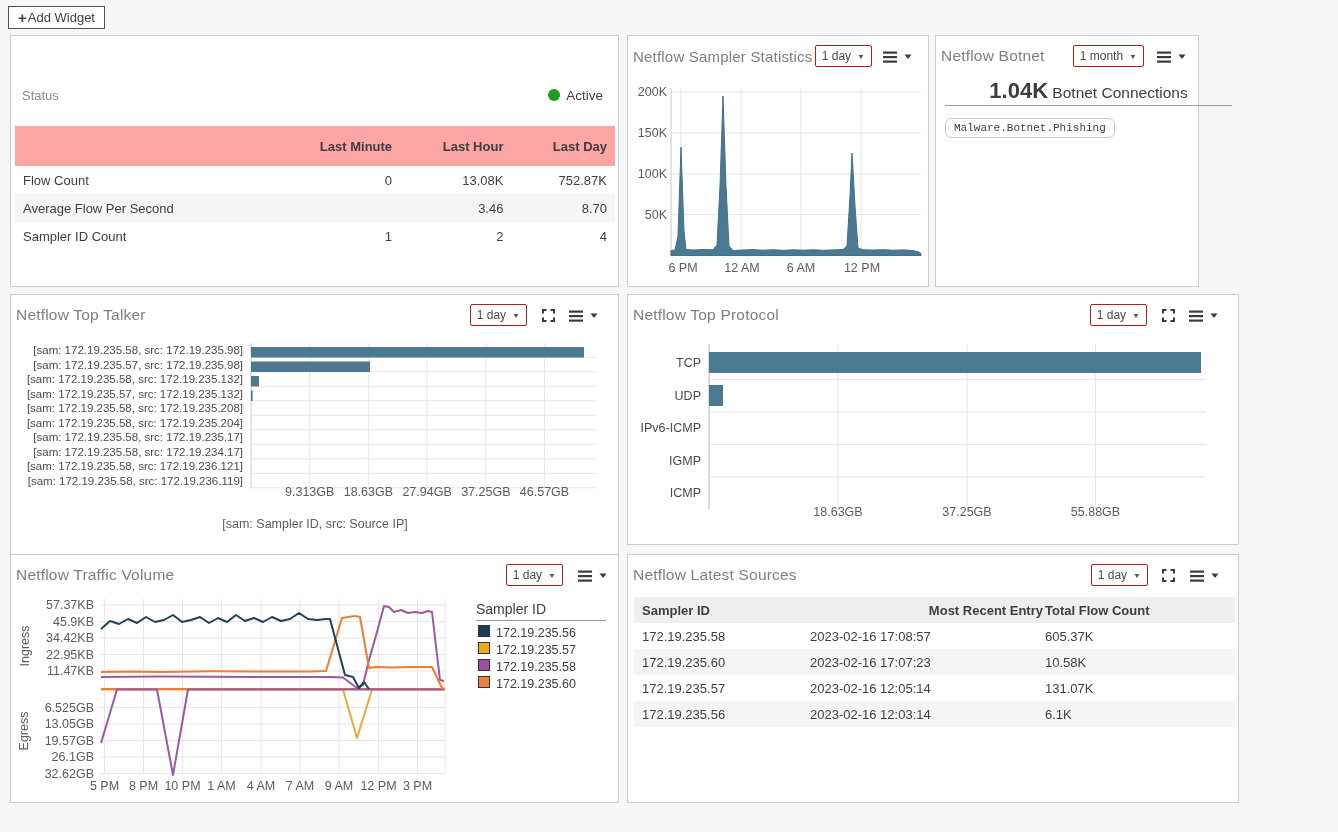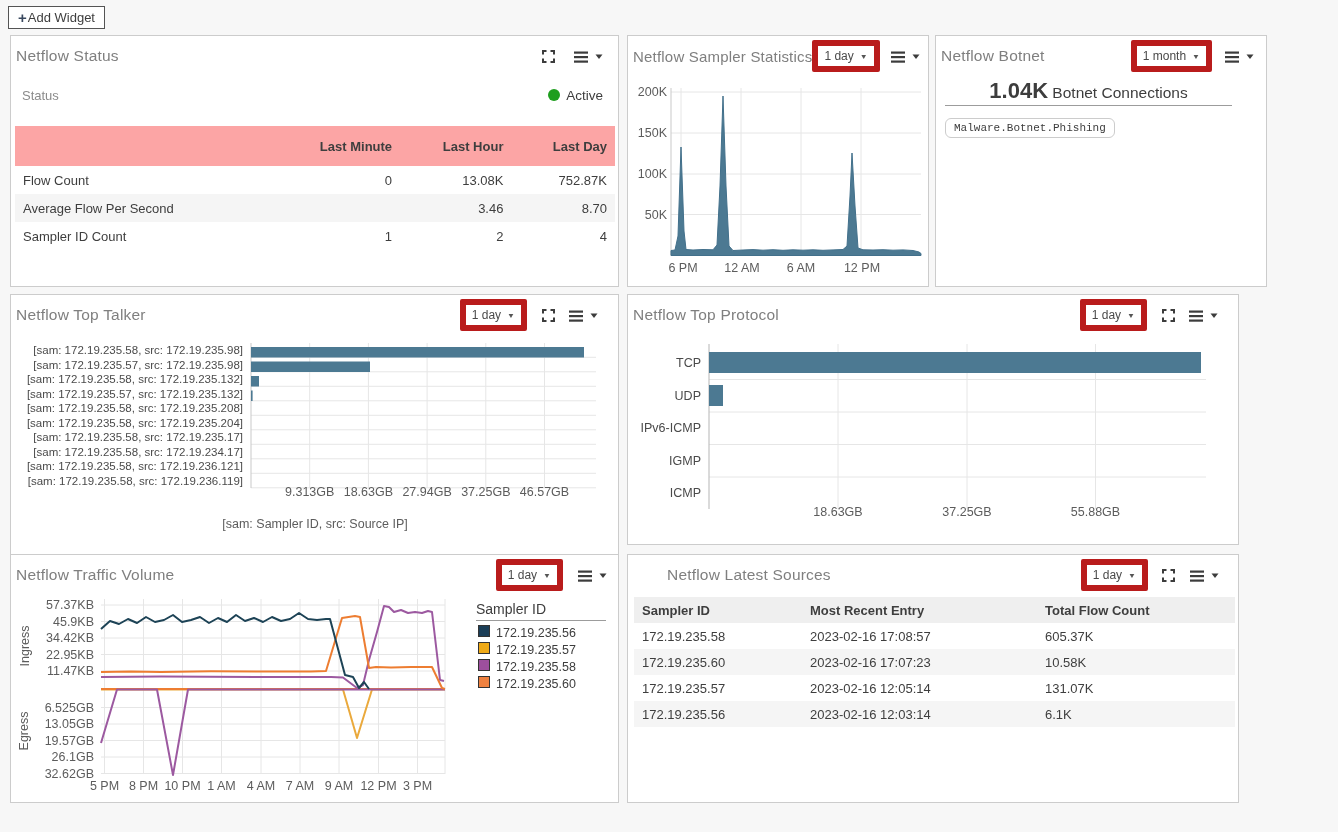--- a/index.html
+++ b/index.html
@@ -1,50 +1,33 @@
 <!DOCTYPE html>
 <html><head>
 <meta charset="utf-8">
 <style>
 html,body{margin:0;padding:0;}
 body{width:1338px;height:832px;background:#f7f7f7;font-family:"Liberation Sans",sans-serif;position:relative;overflow:hidden;}
 .w{position:absolute;background:#fff;border:1px solid #ccc;box-sizing:border-box;}
 .hdr{position:absolute;left:0;right:0;top:0;height:40px;display:flex;align-items:center;padding:0 16px 0 5px;box-sizing:border-box;}
 .title{font-size:15.5px;color:#7f7f7f;letter-spacing:0.2px;white-space:nowrap;}
 .sp{flex:1;}
-.sel{display:inline-flex;align-items:center;height:20px;border:6px solid #b91c1c;border-radius:2px;padding:0 6px;font-size:12px;color:#4a4a4a;background:#fff;white-space:nowrap;}
+.sel{display:inline-flex;align-items:center;height:20px;border:1px solid #b91c1c;border-radius:2px;padding:0 6px;font-size:12px;color:#4a4a4a;background:#fff;white-space:nowrap;}
 .sel .car{font-size:8px;color:#555;margin-left:6px;transform:scaleY(0.9);}
 .ico{display:inline-block;vertical-align:middle;}
 .mnu{display:inline-flex;align-items:center;}
 svg text{font-family:"Liberation Sans",sans-serif;}
 .gridl{stroke:#e6e6e6;stroke-width:1;}
 .axl{fill:#5c5c5c;font-size:12.5px;}
 </style>
 </head>
 <body>
 <div style="position:absolute;left:8px;top:6px;width:97px;height:23px;border:1px solid #545454;background:#fff;box-sizing:border-box;display:flex;align-items:center;justify-content:center;font-size:13px;color:#3e3e3e;"><span style="font-weight:bold;font-size:15px;margin-right:1px;color:#39485e;">+</span>Add Widget</div>
 
 <div class="w" id="w1" style="left:10px;top:35px;width:609px;height:252px;">
-<div class="hdr" style="padding-right:15px;">
-      <span class="title">Netflow Status</span>
-      <span class="sp"></span>
-<svg class="ico" width="13" height="13" viewBox="0 0 13 13" style="margin-right:19px;">
-        <path d="M1 4.5V1h3.5M8.5 1H12v3.5M12 8.5V12H8.5M4.5 12H1V8.5" fill="none" stroke="#3c3c3c" stroke-width="2"></path>
-      </svg>
-<span class="mnu">
-        <svg class="ico" width="14" height="13" viewBox="0 0 14 13">
-          <rect x="0" y="1.5" width="14" height="2.2" fill="#3c3c3c"></rect>
-          <rect x="0" y="6" width="14" height="2.2" fill="#3c3c3c"></rect>
-          <rect x="0" y="10.5" width="14" height="2.2" fill="#3c3c3c"></rect>
-        </svg>
-        <svg class="ico" width="8" height="13" viewBox="0 0 8 13" style="margin-left:7px;">
-          <path d="M0.5 4.5h7L4 9z" fill="#3c3c3c"></path>
-        </svg>
-      </span>
-</div>
 <div style="position:absolute;left:11px;top:52px;font-size:13px;color:#8b8b8b;">Status</div>
 <div style="position:absolute;right:15px;top:52px;font-size:13.5px;color:#3e3e3e;"><span style="display:inline-block;width:12px;height:12px;border-radius:50%;background:#1e9e1e;margin-right:6px;position:relative;top:1px;"></span>Active</div>
 <table style="position:absolute;left:4px;top:90px;width:600px;border-collapse:collapse;font-size:13px;color:#3e3e3e;">
 <tbody>
         <tr style="background:#fca5a5;height:40px;font-weight:bold;">
           <td style="padding-left:8px;width:270px;"></td>
           <td style="text-align:right;width:100px;padding-right:10px;">Last Minute</td>
           <td style="text-align:right;width:101px;padding-right:9px;">Last Hour</td>
           <td style="text-align:right;width:94px;padding-right:8px;">Last Day</td>
         </tr>
@@ -107,21 +90,21 @@
       </g>
 <g class="axl" text-anchor="middle">
         <text x="55" y="236">6 PM</text>
         <text x="114" y="236">12 AM</text>
         <text x="173" y="236">6 AM</text>
         <text x="234" y="236">12 PM</text>
       </g>
 </svg>
 </div>
 
-<div class="w" id="w3" style="left:935px;top:35px;width:332px;height:252px;">
+<div class="w" id="w3" style="left:935px;top:35px;width:264px;height:252px;">
 <div class="hdr" style="padding-right:12px;">
       <span class="title">Netflow Botnet</span>
       <span class="sp"></span>
 <span class="sel">1 month<span class="car">▼</span></span>
 <span class="mnu" style="margin-left:13px;">
         <svg class="ico" width="14" height="13" viewBox="0 0 14 13">
           <rect x="0" y="1.5" width="14" height="2.2" fill="#3c3c3c"></rect>
           <rect x="0" y="6" width="14" height="2.2" fill="#3c3c3c"></rect>
           <rect x="0" y="10.5" width="14" height="2.2" fill="#3c3c3c"></rect>
         </svg>
@@ -322,21 +305,21 @@
 <div style="position:absolute;left:465px;top:46px;width:130px;font-size:14px;color:#3d3d3d;border-bottom:1px solid #9c9c9c;padding-bottom:3px;line-height:16px;">Sampler ID</div>
 <div style="position:absolute;left:467px;top:70px;font-size:12.5px;color:#3d3d3d;line-height:17px;">
 <div><span style="display:inline-block;width:10px;height:10px;background:#1b3e57;border:1px solid #333;margin-right:6px;"></span>172.19.235.56</div>
 <div><span style="display:inline-block;width:10px;height:10px;background:#efaa17;border:1px solid #333;margin-right:6px;"></span>172.19.235.57</div>
 <div><span style="display:inline-block;width:10px;height:10px;background:#9d4f9d;border:1px solid #333;margin-right:6px;"></span>172.19.235.58</div>
 <div><span style="display:inline-block;width:10px;height:10px;background:#ee8140;border:1px solid #333;margin-right:6px;"></span>172.19.235.60</div>
 </div>
 </div>
 
 <div class="w" id="w7" style="left:627px;top:554px;width:612px;height:249px;">
-<div class="hdr" style="padding-right:19px;margin-left:34px;">
+<div class="hdr" style="padding-right:19px;">
       <span class="title">Netflow Latest Sources</span>
       <span class="sp"></span>
 <span class="sel">1 day<span class="car">▼</span></span>
 <svg class="ico" width="13" height="13" viewBox="0 0 13 13" style="margin-left:14px;">
         <path d="M1 4.5V1h3.5M8.5 1H12v3.5M12 8.5V12H8.5M4.5 12H1V8.5" fill="none" stroke="#3c3c3c" stroke-width="2"></path>
       </svg>
 <span class="mnu" style="margin-left:15px;">
         <svg class="ico" width="14" height="13" viewBox="0 0 14 13">
           <rect x="0" y="1.5" width="14" height="2.2" fill="#3c3c3c"></rect>
           <rect x="0" y="6" width="14" height="2.2" fill="#3c3c3c"></rect>
@@ -344,21 +327,21 @@
         </svg>
         <svg class="ico" width="8" height="13" viewBox="0 0 8 13" style="margin-left:7px;">
           <path d="M0.5 4.5h7L4 9z" fill="#3c3c3c"></path>
         </svg>
       </span>
 </div>
 <table style="position:absolute;left:6px;top:42px;width:601px;border-collapse:collapse;font-size:13px;color:#3e3e3e;">
 <tbody>
         <tr style="background:#efefef;height:26px;font-weight:bold;">
           <td style="padding-left:8px;width:166px;">Sampler ID</td>
-          <td style="width:233px;">Most Recent Entry</td>
+          <td style="width:233px;text-align:right;">Most Recent Entry</td>
           <td>Total Flow Count</td>
         </tr>
 <tr style="height:26px;">
           <td style="padding-left:8px;">172.19.235.58</td>
           <td>2023-02-16 17:08:57</td>
           <td>605.37K</td>
         </tr>
 <tr style="background:#f5f5f5;height:26px;">
           <td style="padding-left:8px;">172.19.235.60</td>
           <td>2023-02-16 17:07:23</td>

